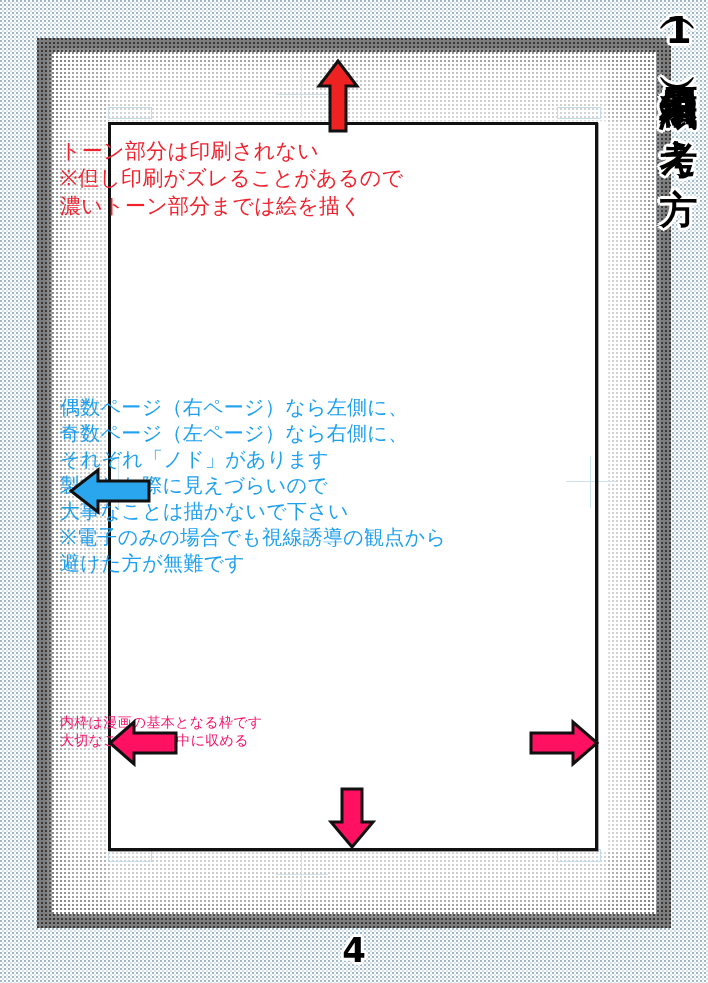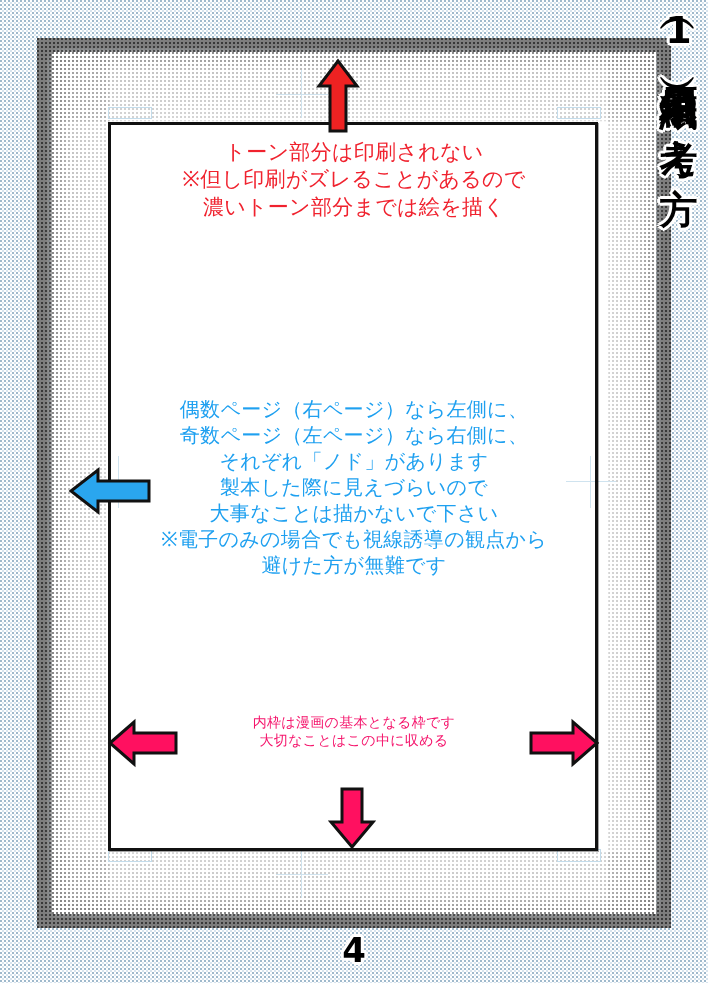--- a/index.html
+++ b/index.html
@@ -105,22 +105,22 @@
   
   .crop-rect{
     position:absolute;border:1px solid #c3dceb;background:transparent;
     z-index:13;box-sizing:border-box;
   }
   .cross-v{position:absolute;width:1px;background:#cfe3ef;z-index:13;}
   .cross-h{position:absolute;height:1px;background:#cfe3ef;z-index:13;}
 
   
   .txtblock{
-    position:absolute;z-index:25;text-align:center;
-    font-family:Liberation Serif, serif;
+    position:absolute;z-index:25;text-align:left;
+    font-family:Liberation Mono, monospace;
     font-weight:500;line-height:1.30;white-space:pre-line;
     letter-spacing:.3px;
   }
   #txt-red{left:60px;top:139px;width:588px;font-size:21px;color:#f0222e;}
   #txt-blue{left:60px;top:396px;width:588px;font-size:20px;color:#1ea0f0;}
   #txt-pink{left:60px;top:714px;width:588px;font-size:14px;color:#f5156c;}
 
   
   .arrow{position:absolute;z-index:30;}
   #arrow-up{left:316px;top:58px;}

